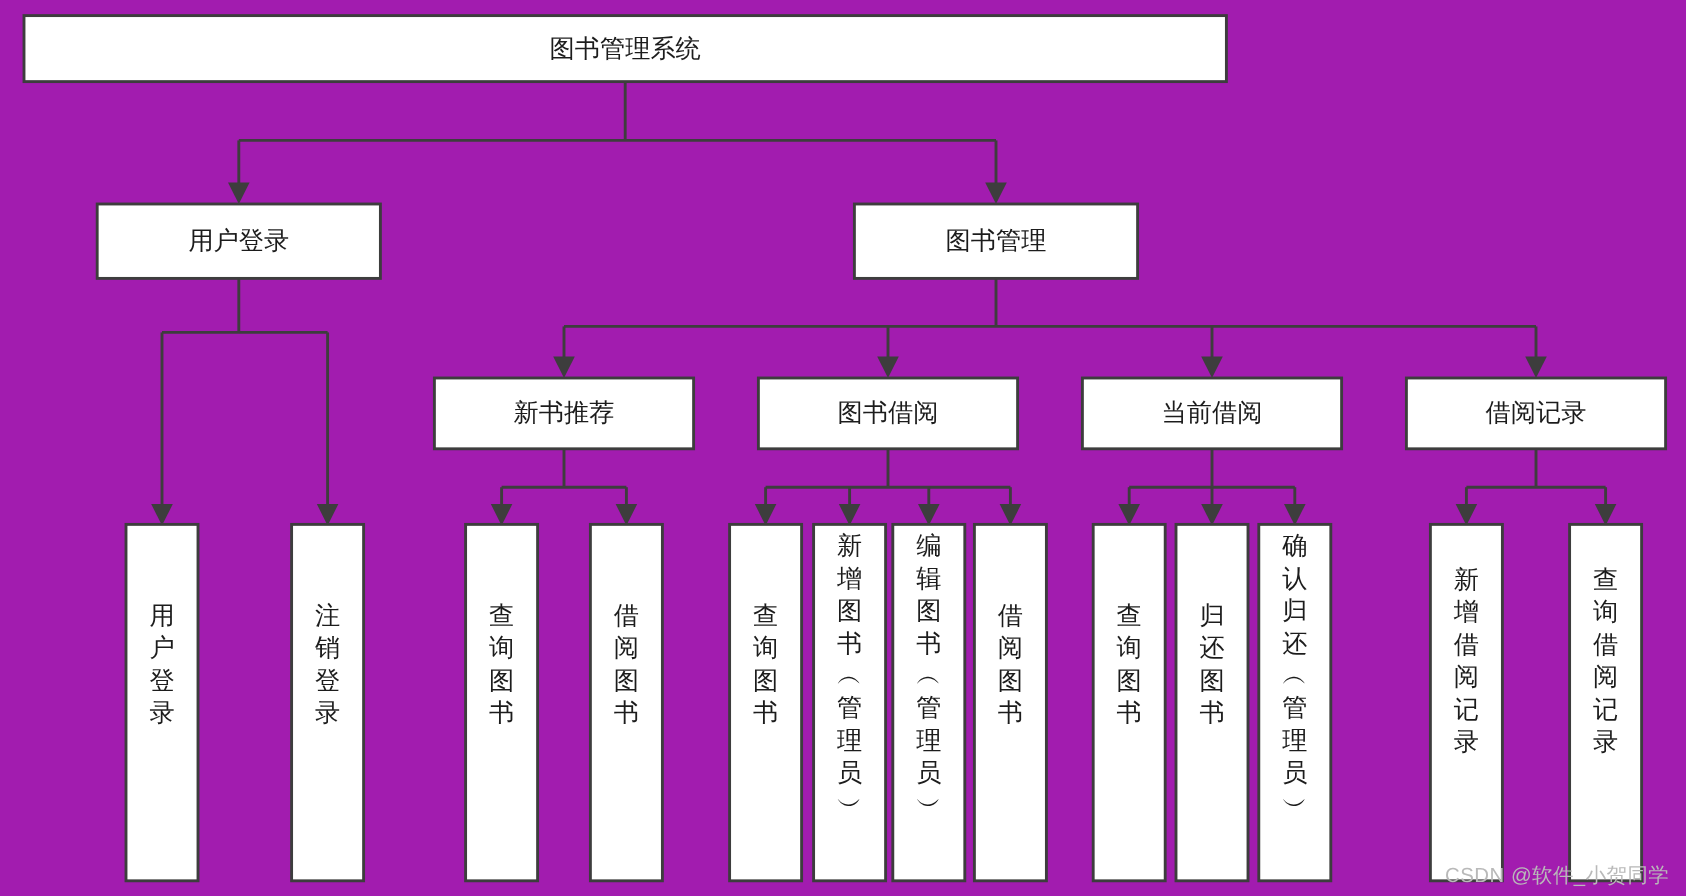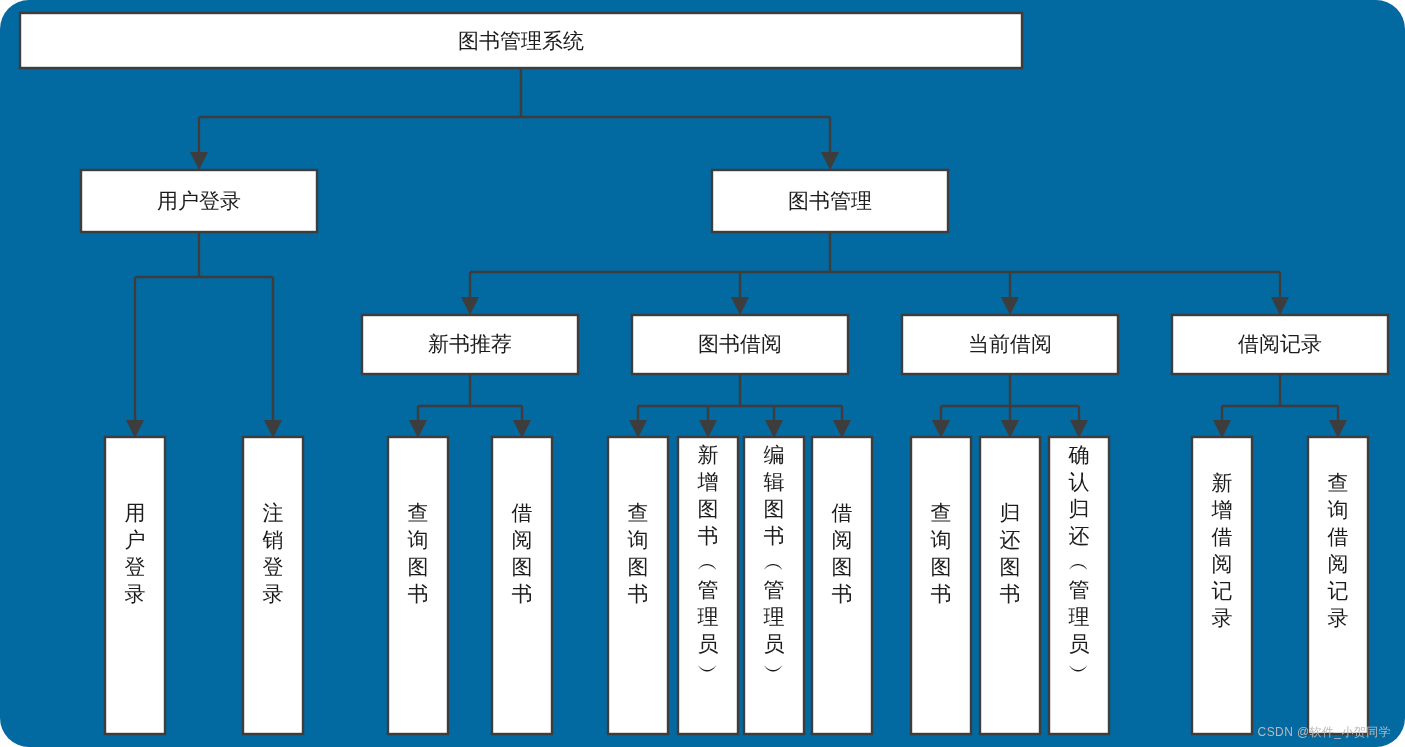--- a/index.html
+++ b/index.html
@@ -10,22 +10,21 @@
   body {
     width: 1405px;
     height: 747px;
     font-family: "Liberation Sans", "DejaVu Sans", sans-serif;
     overflow: hidden;
   }
   #diagram-root {
     position: relative;
     width: 1405px;
     height: 747px;
-    background: #0369a1;
-    border-radius: 29px;
+    background: #a21caf;
   }
   svg#flowchart {
     position: absolute;
     left: 0;
     top: 0;
     width: 1405px;
     height: 747px;
     display: block;
   }
   .node-box {
@@ -53,21 +52,21 @@
     font-family: "Liberation Sans", "DejaVu Sans", sans-serif;
     font-size: 21px;
     fill: #1c1c1c;
     text-anchor: middle;
   }
   .watermark-text {
     position: absolute;
     right: 14px;
     bottom: 6px;
     font-family: "Liberation Sans", "DejaVu Sans", sans-serif;
-    font-size: 12px;
+    font-size: 17px;
     color: #b9b9b9;
     letter-spacing: 0.4px;
     white-space: nowrap;
     user-select: none;
   }
 </style>
 </head>
 <body>
 
 <div id="diagram-root">

